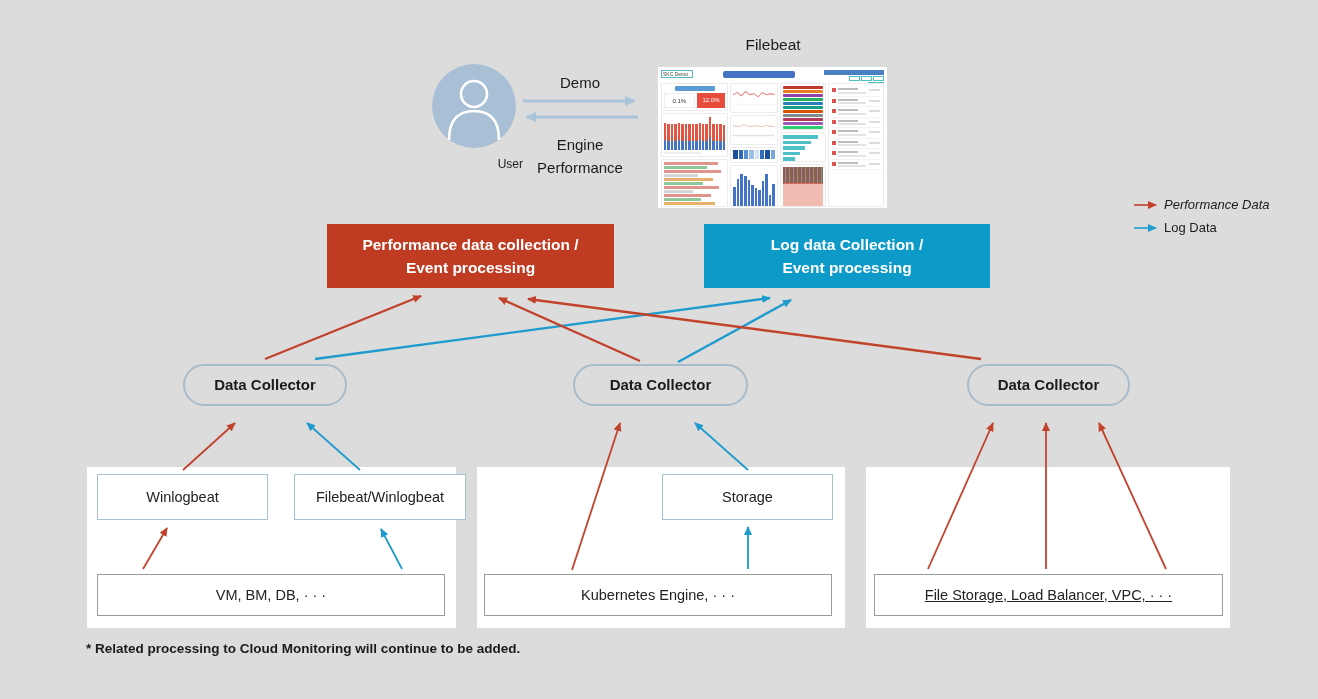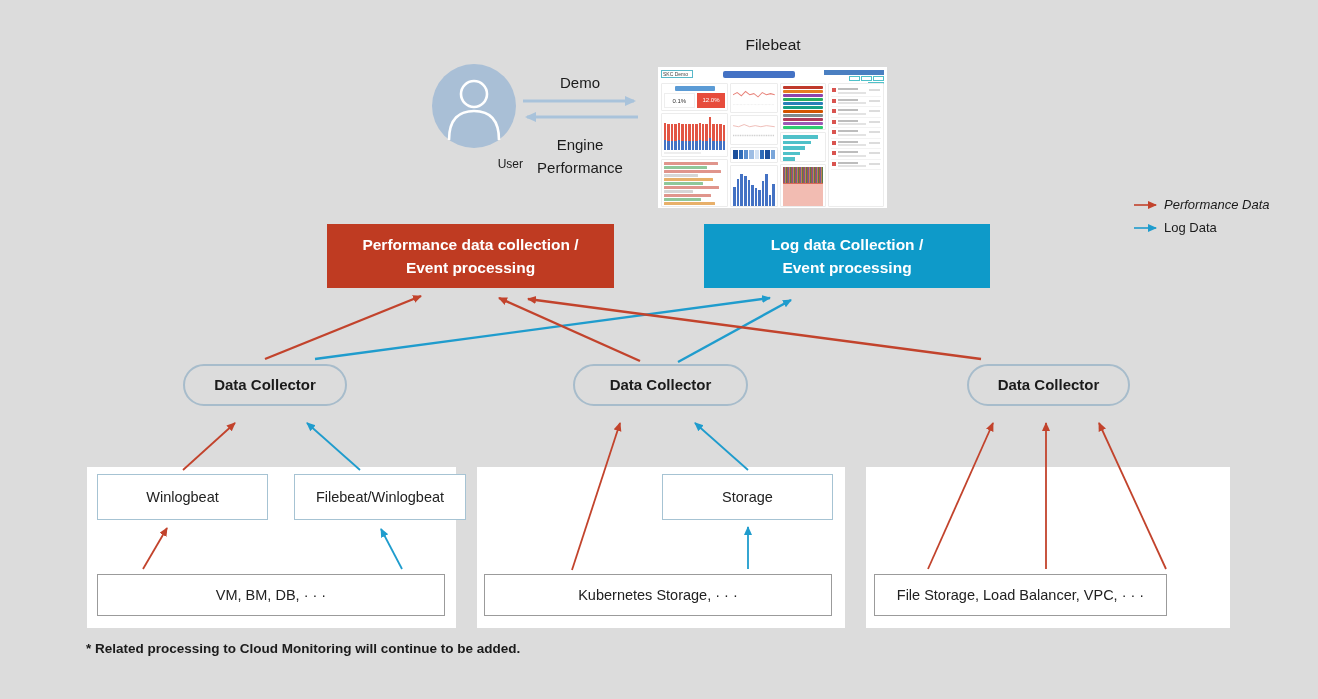--- a/index.html
+++ b/index.html
@@ -47,21 +47,21 @@
   .panel-3 { left:866px; width:364px; }
 
   .inner-box { position:absolute; background:#fff; text-align:center; font-size:14.5px; color:#222; z-index:2; }
   .agent-box  { top:474px; height:46px; line-height:44px; border:1px solid #a6c3d3; }
   .source-box { top:574px; height:42px; line-height:40px; border:1px solid #9b9b9b; }
   .box-metricbeat { left:97px;  width:171px; }
   .box-fwbeat     { left:273px; width:172px;margin-left:21px; }
   .box-filebeat   { left:662px; width:171px; }
   .src-1 { left:97px;  width:348px; }
   .src-2 { left:484px; width:348px; }
-  .src-3 { left:874px; width:293px; }
+  .src-3 { left:874px; width:349px;text-decoration:underline; }
 
   .footnote { left:86px; top:641px; font-size:13.5px; font-weight:bold; }
 
   
   .dashboard { left:658px; top:67px; width:229px; height:141px; background:#fff;
                z-index:2; padding:3px; font-size:5px; }
   .db-header { display:flex; justify-content:space-between; align-items:flex-start; height:11px; }
   .db-select { width:32px; height:8px; border:1px solid #58b7c8; background:#fff;
                font-size:5px; line-height:6px; padding-left:1px; color:#444; overflow:hidden; white-space:nowrap; }
   .db-title-pill { width:72px; height:7px; background:#4472c4; border-radius:2px; margin-top:1px; }
@@ -436,16 +436,16 @@
 
 <div class="abs panel panel-1"></div>
 <div class="abs panel panel-2"></div>
 <div class="abs panel panel-3"></div>
 
 <div class="inner-box agent-box box-metricbeat">Winlogbeat</div>
 <div class="inner-box agent-box box-fwbeat">Filebeat/Winlogbeat</div>
 <div class="inner-box agent-box box-filebeat">Storage</div>
 
 <div class="inner-box source-box src-1">VM, BM, DB, · · ·</div>
-<div class="inner-box source-box src-2">Kubernetes Storage, · · ·</div>
+<div class="inner-box source-box src-2">Kubernetes Engine, · · ·</div>
 <div class="inner-box source-box src-3">File Storage, Load Balancer, VPC, · · ·</div>
 
 <div class="abs footnote">* Related processing to Cloud Monitoring will continue to be added.</div>
 
 </body></html>

